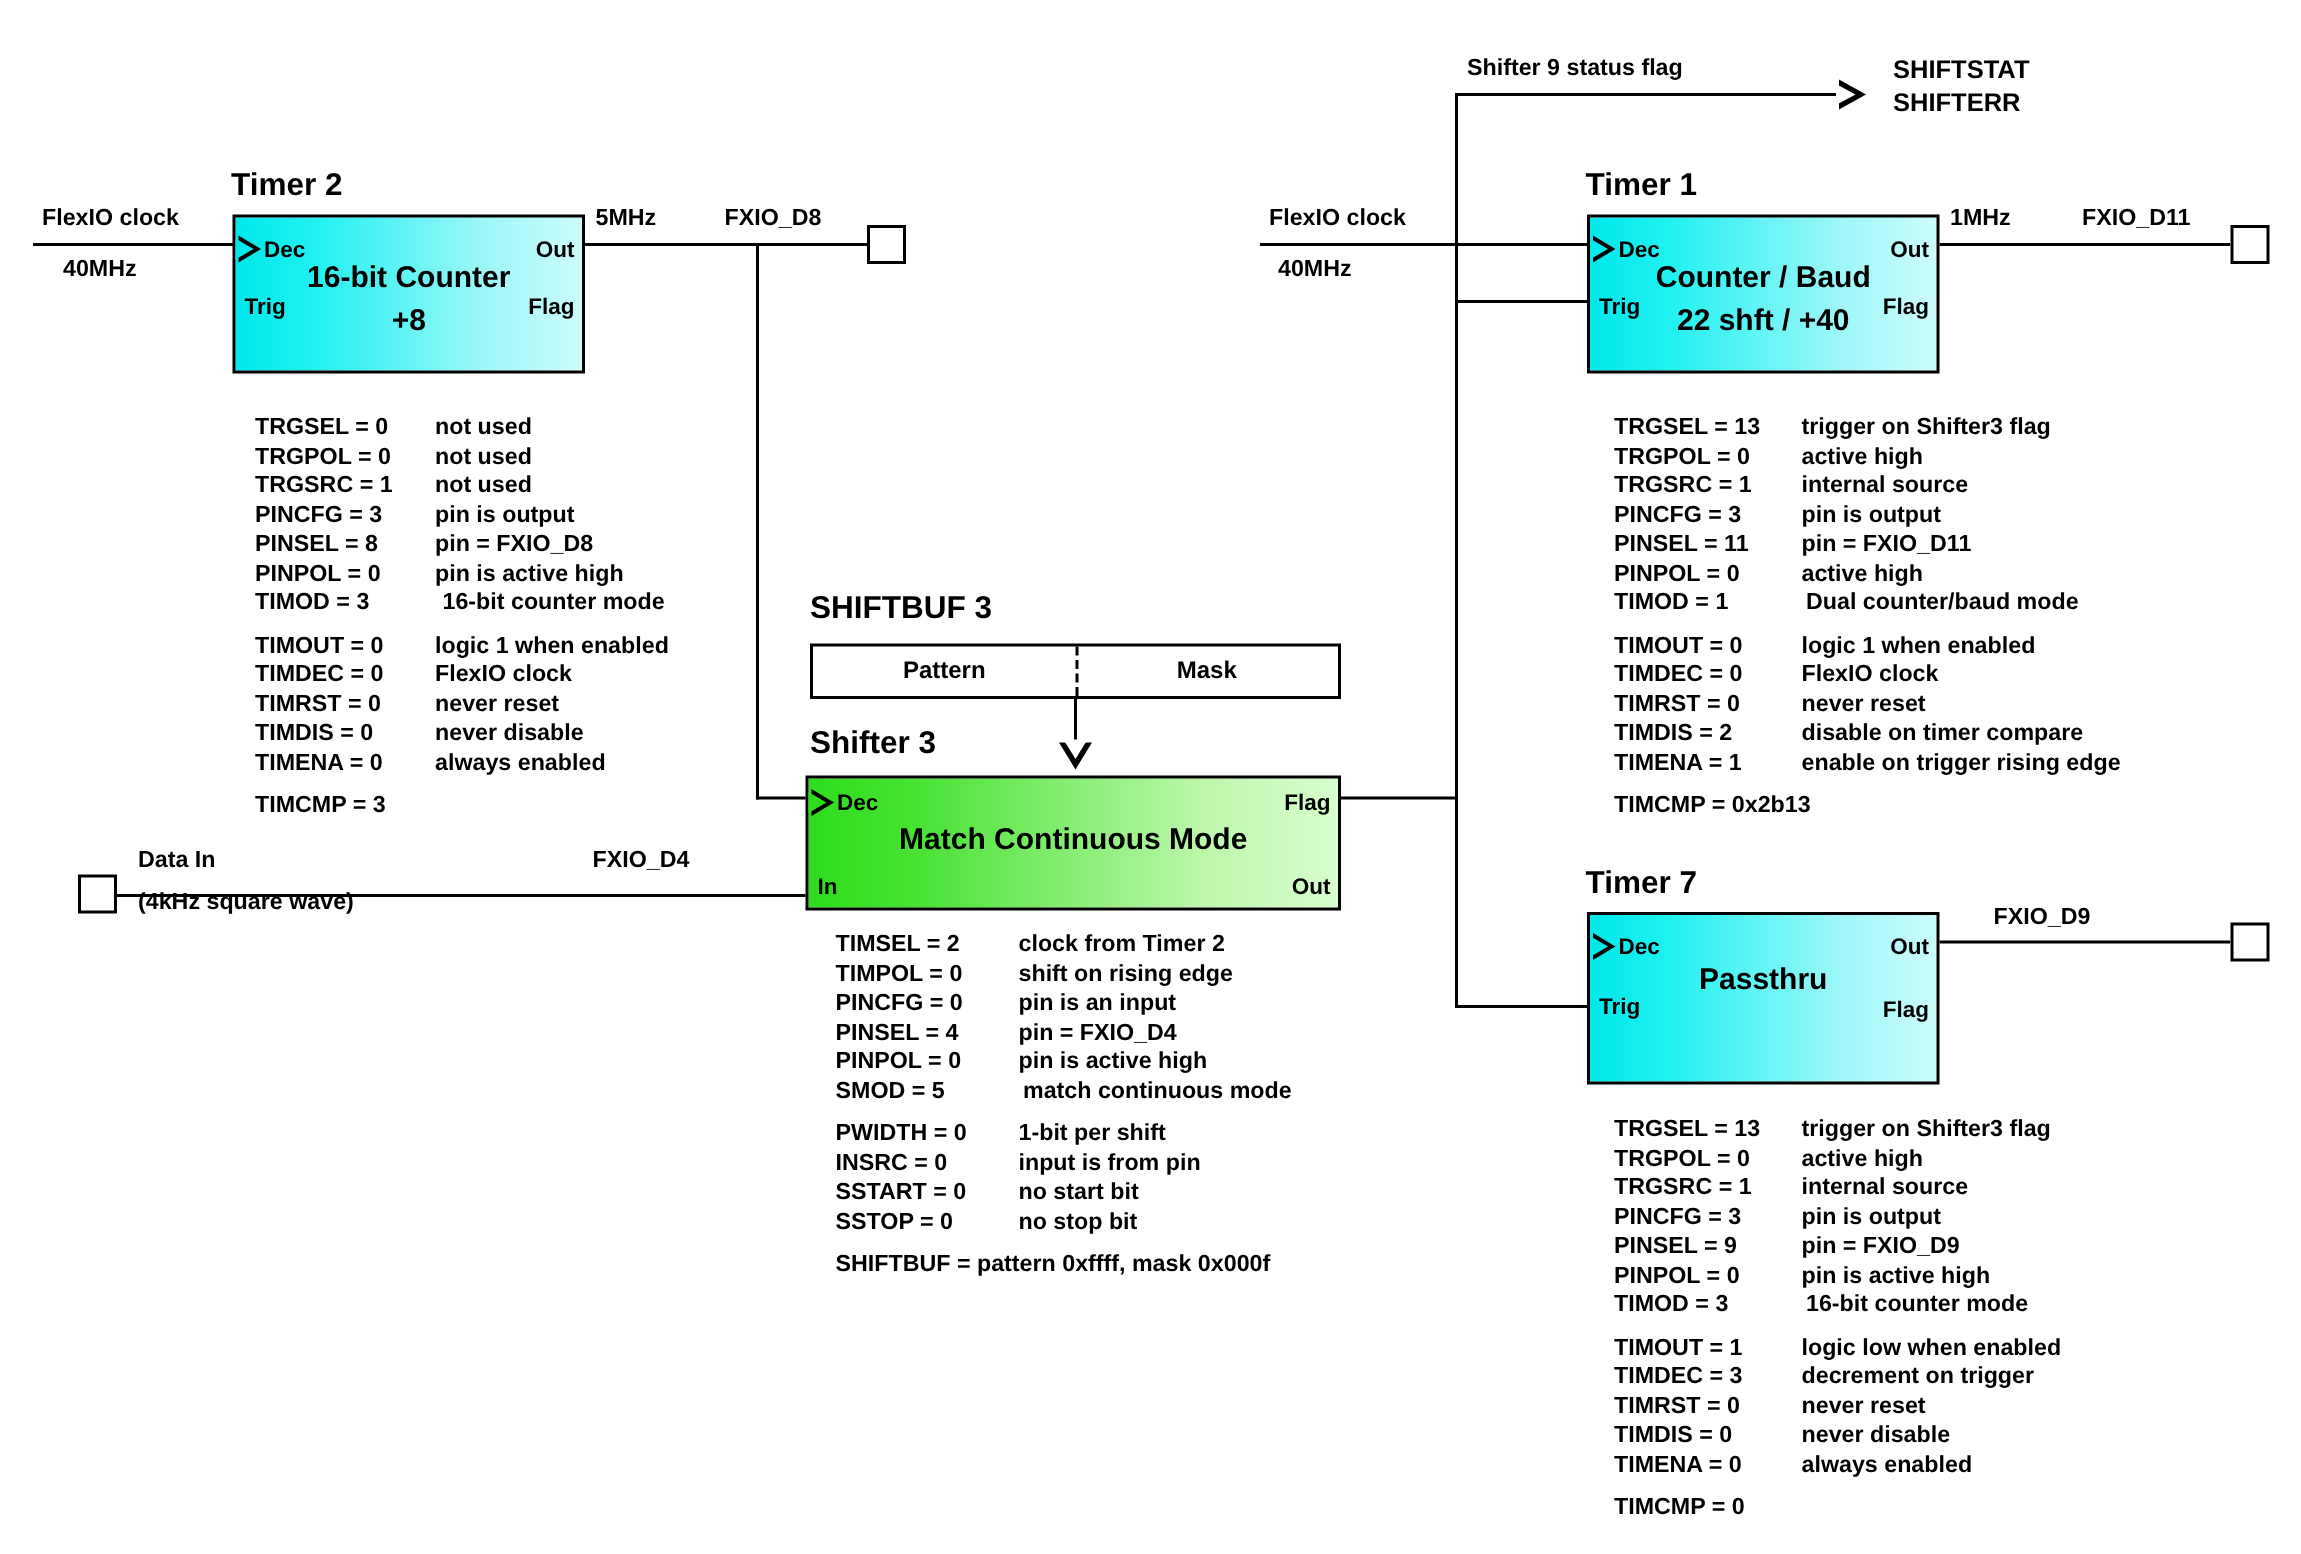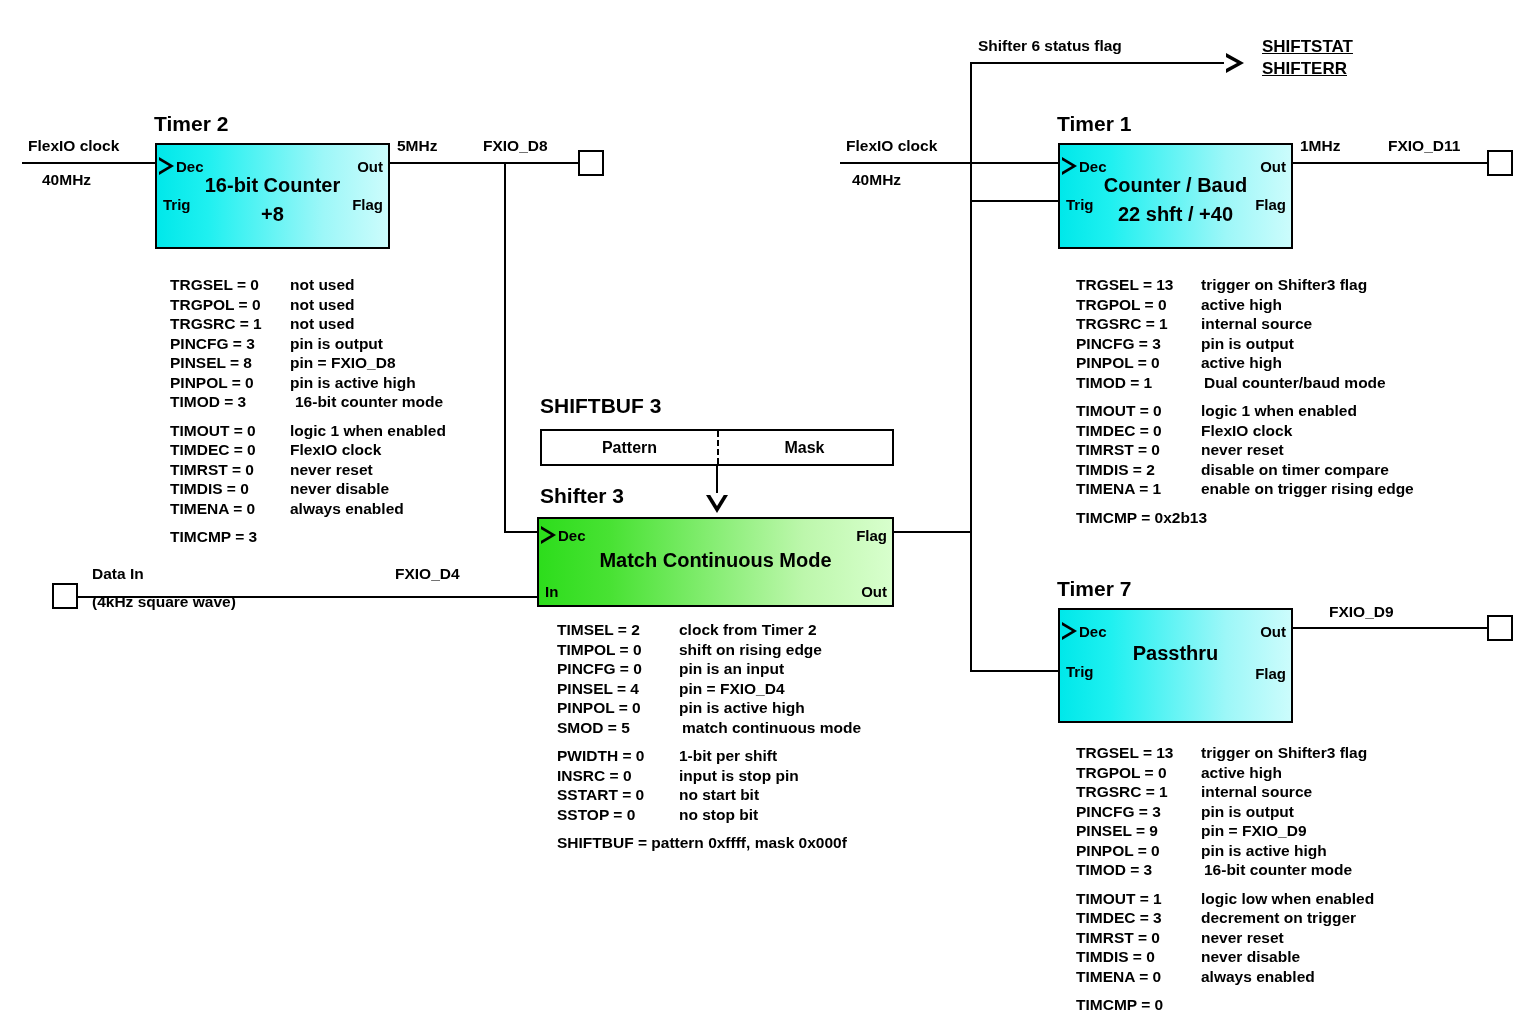--- a/index.html
+++ b/index.html
@@ -9,21 +9,21 @@
 
   
   .wire{position:absolute;background:#000;}
   .wire.h{height:2px;}
   .wire.v{width:2px;}
 
   .pinbox{position:absolute;width:26px;height:26px;border:2px solid #000;background:#fff;box-sizing:border-box;}
 
   .lbl{position:absolute;font-weight:bold;color:#000;white-space:nowrap;line-height:1.05;}
   .lbl.t16{font-size:15.5px;}
-  .lbl.t17{font-size:17px;text-decoration:underline;}
+  .lbl.t17{font-size:17px;}
   .lbl.t20{font-size:21px;font-weight:bold;}
 
   
   .block{position:absolute;border:2px solid #000;box-sizing:border-box;padding-left:16px;}
   .block.cyan{background:linear-gradient(to right,#00e8ea 0%,#1ff0f0 22%,#9df7f8 72%,#ccfcfc 100%);}
   .block.green{background:linear-gradient(to right,#2ddd1c 0%,#48e233 20%,#bdf7ac 75%,#d8ffcd 100%);}
   .block .port{position:absolute;font-size:15px;font-weight:bold;color:#000;white-space:nowrap;}
   .block .title{position:absolute;left:0;right:0;text-align:center;font-size:20px;font-weight:bold;color:#000;white-space:nowrap;}
   .block .subtitle{position:absolute;left:0;right:0;text-align:center;font-size:20px;font-weight:bold;color:#000;white-space:nowrap;}
 
@@ -48,21 +48,21 @@
   .params .row{display:flex;line-height:19.5px;white-space:nowrap;}
   .params .row.gap{margin-top:9px;}
   .params .k{display:inline-block;margin-left:20px;}
   .params .v{display:inline-block;}
 </style>
 </head>
 <body>
 
 <div id="canvas">
 
-  <div class="lbl t16" style="left:978px;top:38px;">Shifter 6 status flag</div>
+  <div class="lbl t16" style="left:978px;top:38px;">Shifter 9 status flag</div>
   <div class="wire h" style="left:971px;top:62px;width:255px;"></div>
   <div class="arrowhead-r" style="left:1226px;top:53px;"></div>
   <div class="lbl t17" style="left:1262px;top:38px;">SHIFTSTAT</div>
   <div class="lbl t17" style="left:1262px;top:60px;">SHIFTERR</div>
 
   <div class="wire v" style="left:970px;top:62px;height:610px;"></div>
 
   <div class="lbl t16" style="left:28px;top:138px;">FlexIO clock</div>
   <div class="wire h" style="left:22px;top:162px;width:134px;"></div>
   <div class="lbl t16" style="left:42px;top:172px;">40MHz</div>
@@ -192,21 +192,21 @@
     <div class="row">
         <span class="k" style="width:125px;">SMOD = 5</span>
         <span class="v">match continuous mode</span>
       </div>
     <div class="row gap">
         <span class="k" style="width:122px;">PWIDTH = 0</span>
         <span class="v">1-bit per shift</span>
       </div>
     <div class="row">
         <span class="k" style="width:122px;">INSRC = 0</span>
-        <span class="v">input is stop pin</span>
+        <span class="v">input is from pin</span>
       </div>
     <div class="row">
         <span class="k" style="width:122px;">SSTART = 0</span>
         <span class="v">no start bit</span>
       </div>
     <div class="row">
         <span class="k" style="width:122px;">SSTOP = 0</span>
         <span class="v">no stop bit</span>
       </div>
     <div class="row gap">
@@ -248,20 +248,24 @@
       </div>
     <div class="row">
         <span class="k" style="width:125px;">TRGSRC = 1</span>
         <span class="v">internal source</span>
       </div>
     <div class="row">
         <span class="k" style="width:125px;">PINCFG = 3</span>
         <span class="v">pin is output</span>
       </div>
     <div class="row">
+        <span class="k" style="width:125px;">PINSEL = 11</span>
+        <span class="v">pin = FXIO_D11</span>
+      </div>
+    <div class="row">
         <span class="k" style="width:125px;">PINPOL = 0</span>
         <span class="v">active high</span>
       </div>
     <div class="row">
         <span class="k" style="width:128px;">TIMOD = 1</span>
         <span class="v">Dual counter/baud mode</span>
       </div>
     <div class="row gap">
         <span class="k" style="width:125px;">TIMOUT = 0</span>
         <span class="v">logic 1 when enabled</span>

